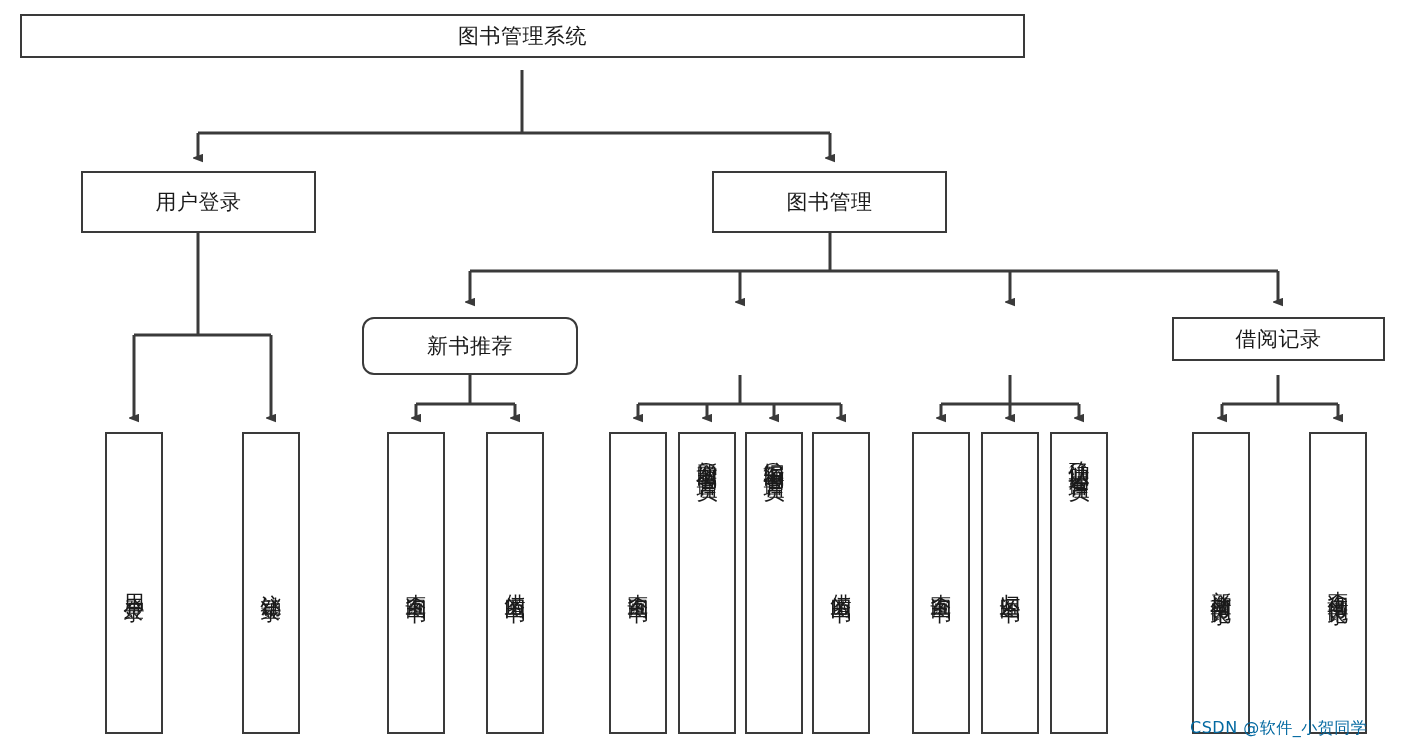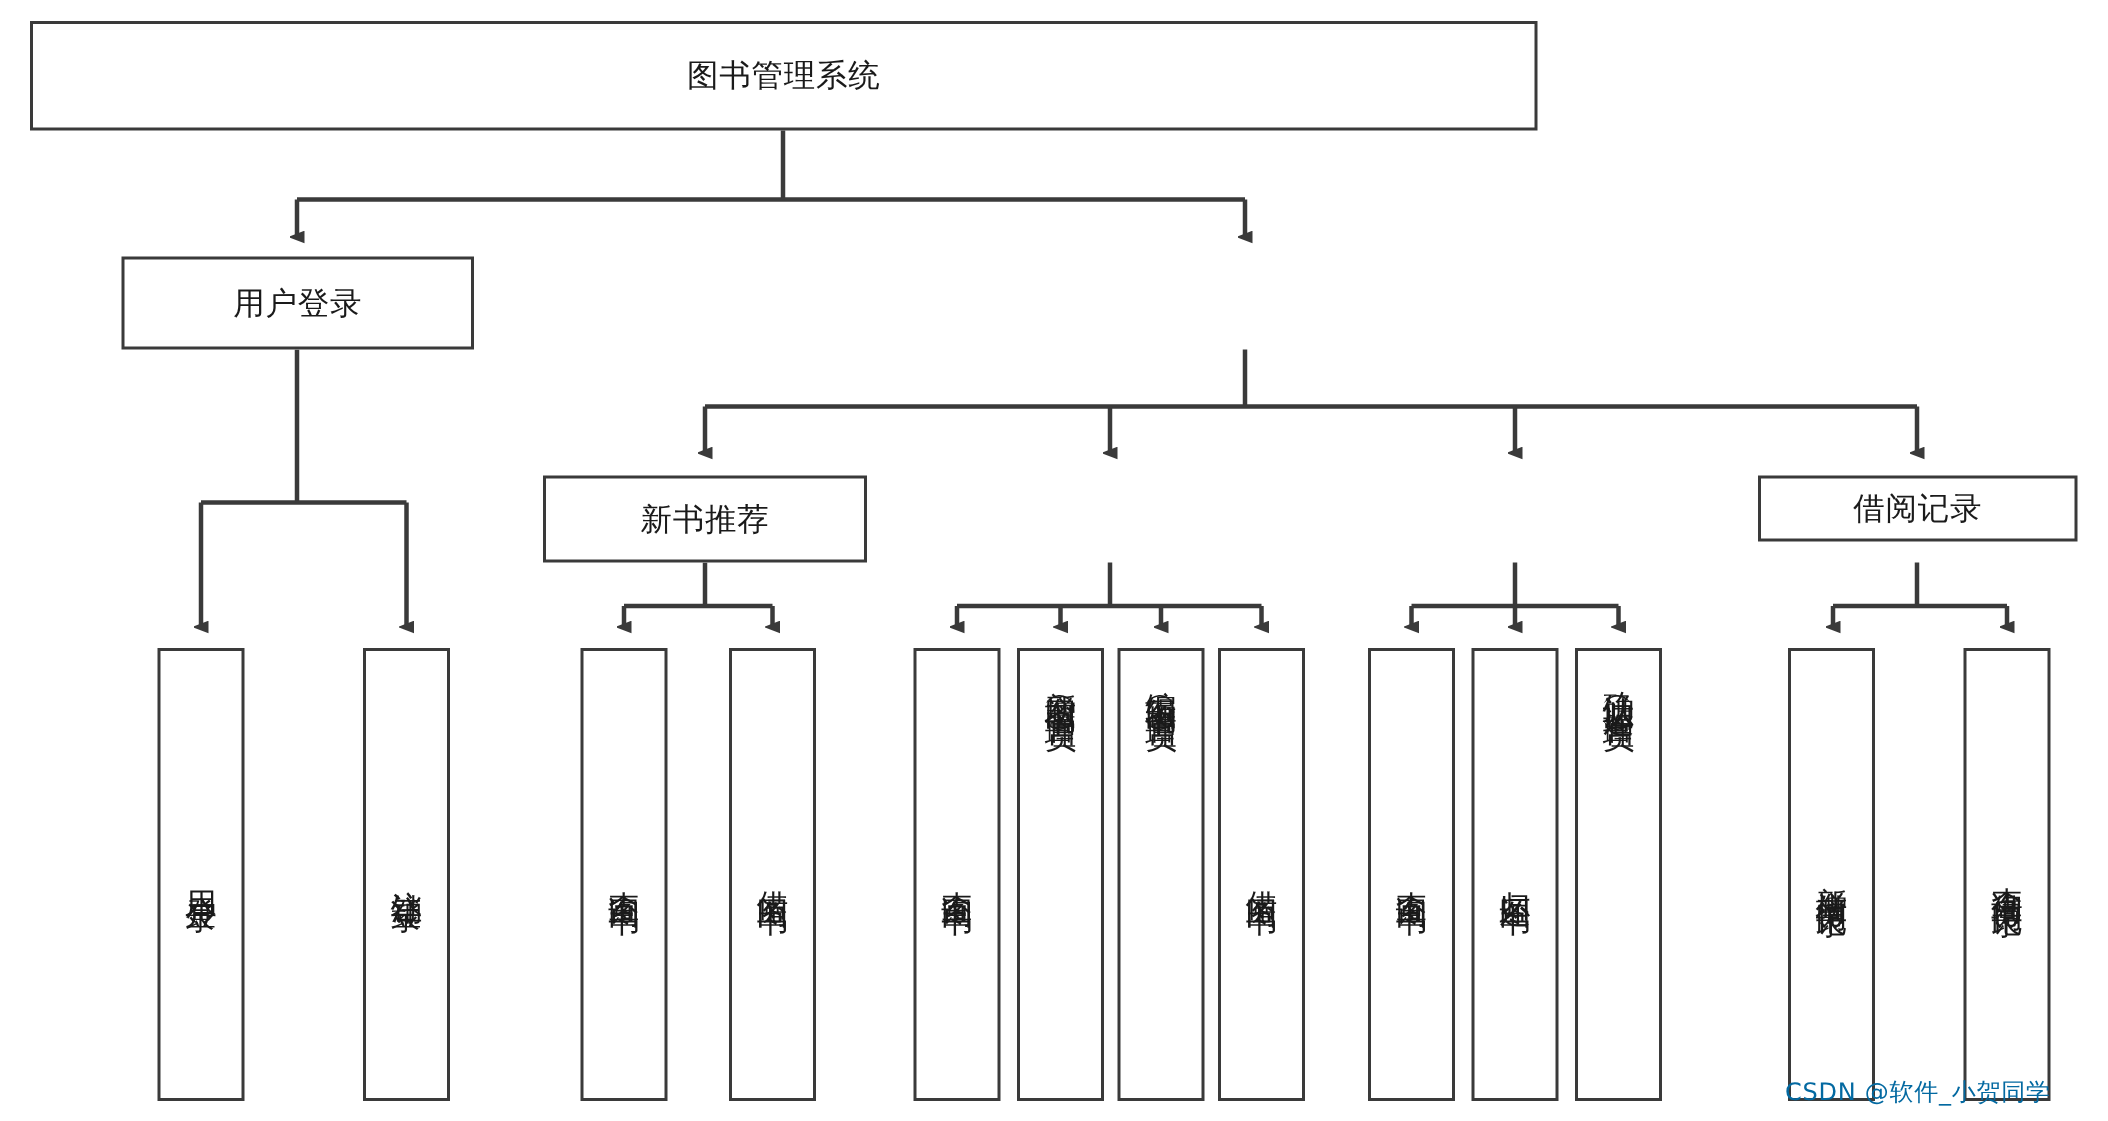--- a/index.html
+++ b/index.html
@@ -126,30 +126,33 @@
     </g>
 
     <g stroke="#3a3a3a" stroke-width="3" fill="none">
       <path d="M 1278 375 L 1278 404"></path>
       <path d="M 1222 404 L 1338 404"></path>
       <path d="M 1222 404 L 1222 418" marker-end="url(#arrowhead)"></path>
       <path d="M 1338 404 L 1338 418" marker-end="url(#arrowhead)"></path>
     </g>
   </svg>
 
-  <div class="node-box" style="left:20px; top:14px; width:1005px; height:73px;">
+  <div class="node-box" style="left:20px; top:14px; width:1005px; height:44px;">
     <span class="node-label">图书管理系统</span>
   </div>
 
   <div class="node-box" style="left:81px; top:171px; width:235px; height:62px;">
     <span class="node-label">用户登录</span>
   </div>
 
-
-  <div class="node-box" style="left:362px; top:317px; width:216px; height:58px;">
+  <div class="node-box" style="left:712px; top:171px; width:235px; height:62px;">
+    <span class="node-label">图书管理</span>
+  </div>
+
+  <div class="node-box" style="left:362px; top:317px; width:216px; height:58px;border-radius:12px;">
     <span class="node-label">新书推荐</span>
   </div>
 
 
 
   <div class="node-box" style="left:1172px; top:317px; width:213px; height:44px;">
     <span class="node-label">借阅记录</span>
   </div>
 
   <div class="node-box vertical centered" style="left:105px; top:432px; width:58px; height:302px;">

